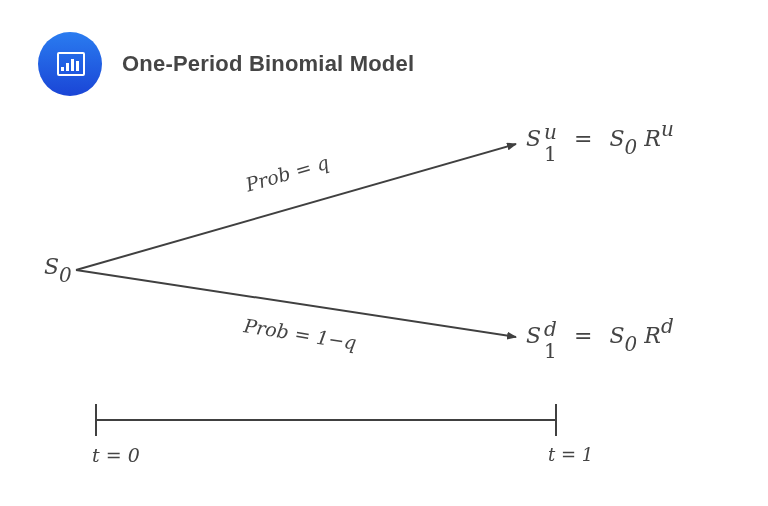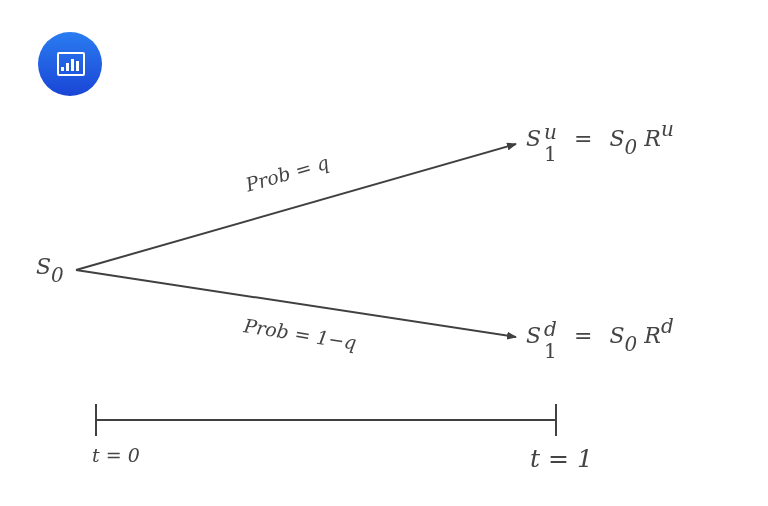--- a/index.html
+++ b/index.html
@@ -21,36 +21,37 @@
 
 <div class="header">
   <div class="logo">
     <div class="logo-frame">
       <div class="bar" style="left:2px;height:4px"></div>
       <div class="bar" style="left:7px;height:8px"></div>
       <div class="bar" style="left:12px;height:12px"></div>
       <div class="bar" style="left:17px;height:10px"></div>
     </div>
   </div>
+  <div class="title">One-Period Binomial Model</div>
 </div>
 
 <svg class="diagram" width="768" height="506">
   <defs>
     <marker id="arr" markerWidth="10" markerHeight="8" refX="9" refY="4" orient="auto" markerUnits="userSpaceOnUse">
       <path d="M0,0 L10,4 L0,8 Z" fill="#404040"></path>
     </marker>
   </defs>
   <line x1="76" y1="270" x2="516" y2="144" stroke="#404040" stroke-width="2" marker-end="url(#arr)"></line>
   <line x1="76" y1="270" x2="516" y2="337" stroke="#404040" stroke-width="2" marker-end="url(#arr)"></line>
   <line x1="96" y1="420" x2="556" y2="420" stroke="#404040" stroke-width="2"></line>
   <line x1="96" y1="404" x2="96" y2="436" stroke="#404040" stroke-width="2"></line>
   <line x1="556" y1="404" x2="556" y2="436" stroke="#404040" stroke-width="2"></line>
 </svg>
 
-<div class="lbl math" style="left:36px;top:254px">
+<div class="lbl math" style="left:44px;top:254px">
   <span>S</span><span class="sub">0</span>
 </div>
 
 <div class="lbl" style="left:246px;top:174px;font-size:19px;transform:rotate(-16deg);transform-origin:left center">Prob = q</div>
 
 <div class="lbl" style="left:244px;top:314px;font-size:19px;transform:rotate(9deg);transform-origin:left center">Prob = 1−q</div>
 
 <div class="lbl math" style="left:526px;top:126px">
   <span>S</span><span style="display:inline-block;position:relative;width:16px;height:10px;"><span class="sup plain" style="position:absolute;left:3px;top:-16px;font-style:italic">u</span><span class="plain" style="position:absolute;left:3px;top:6px;font-size:20px">1</span></span>
   <span class="plain" style="margin:0 10px">=</span>
@@ -59,13 +60,13 @@
 </div>
 
 <div class="lbl math" style="left:526px;top:323px">
   <span>S</span><span style="display:inline-block;position:relative;width:16px;height:10px;"><span class="sup" style="position:absolute;left:3px;top:-16px">d</span><span class="plain" style="position:absolute;left:3px;top:6px;font-size:20px">1</span></span>
   <span class="plain" style="margin:0 10px">=</span>
   <span>S</span><span class="sub">0</span>
   <span>R</span><span class="sup">d</span>
 </div>
 
 <div class="lbl" style="left:92px;top:444px;font-size:19px">t = 0</div>
-<div class="lbl" style="left:530px;top:444px;font-size:25px">t = 1</div>
+<div class="lbl" style="left:548px;top:444px;font-size:18px">t = 1</div>
 
 </body></html>

